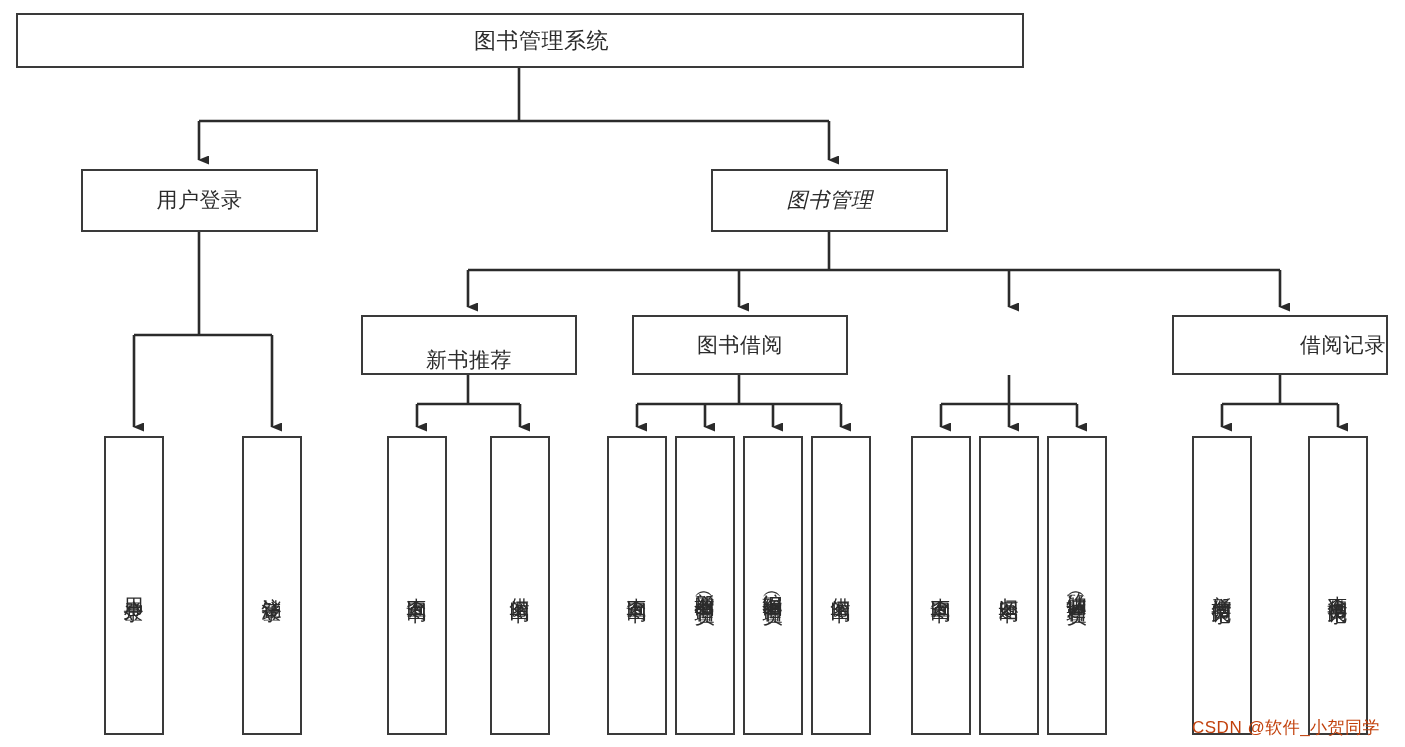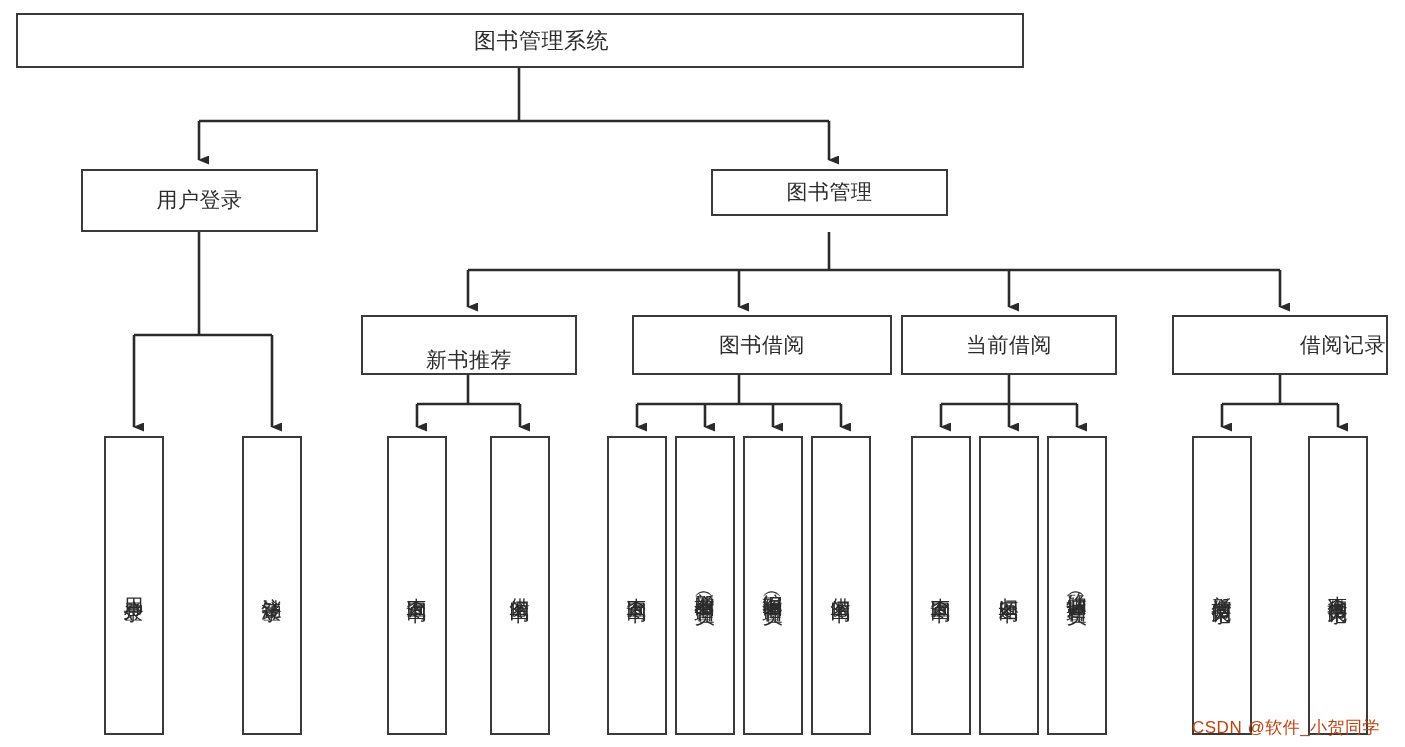--- a/index.html
+++ b/index.html
@@ -118,35 +118,32 @@
   </svg>
 
   <div class="node-box root" style="left:16px; top:13px; width:1008px; height:55px;padding-left:43px;">
     <span class="node-label">图书管理系统</span>
   </div>
 
   <div class="node-box" style="left:81px; top:169px; width:237px; height:63px;">
     <span class="node-label">用户登录</span>
   </div>
 
-  <div class="node-box" style="left:711px; top:169px; width:237px; height:47px;">
+  <div class="node-box" style="left:711px; top:169px; width:237px; height:63px;font-style:italic;">
     <span class="node-label">图书管理</span>
   </div>
 
   <div class="node-box" style="left:361px; top:315px; width:216px; height:60px;align-items:flex-end;">
     <span class="node-label">新书推荐</span>
   </div>
 
-  <div class="node-box" style="left:632px; top:315px; width:260px; height:60px;">
+  <div class="node-box" style="left:632px; top:315px; width:216px; height:60px;">
     <span class="node-label">图书借阅</span>
   </div>
 
-  <div class="node-box" style="left:901px; top:315px; width:216px; height:60px;">
-    <span class="node-label">当前借阅</span>
-  </div>
 
   <div class="node-box" style="left:1172px; top:315px; width:216px; height:60px;justify-content:flex-end;">
     <span class="node-label">借阅记录</span>
   </div>
 
   <div class="node-box vertical" style="left:104px; top:436px; width:60px; height:299px;">
     <span class="node-label">用户登录</span>
   </div>
   <div class="node-box vertical" style="left:242px; top:436px; width:60px; height:299px;">
     <span class="node-label">注销登录</span>

